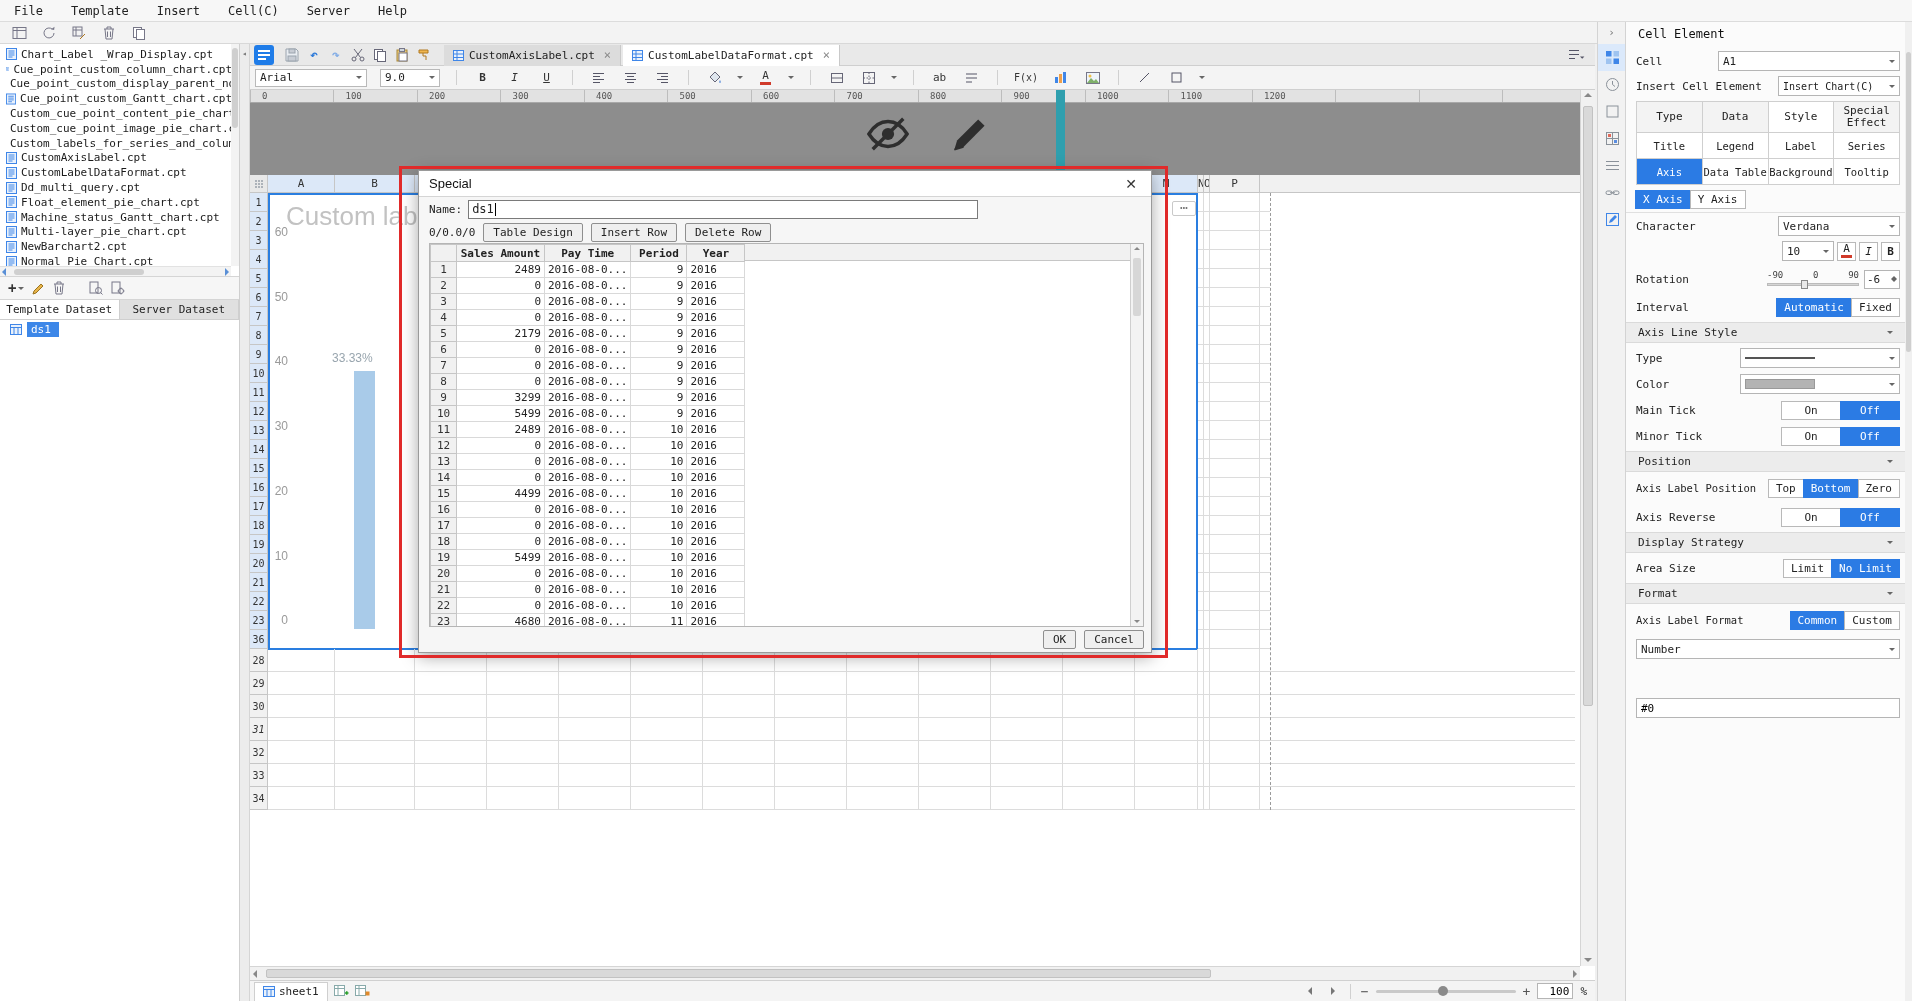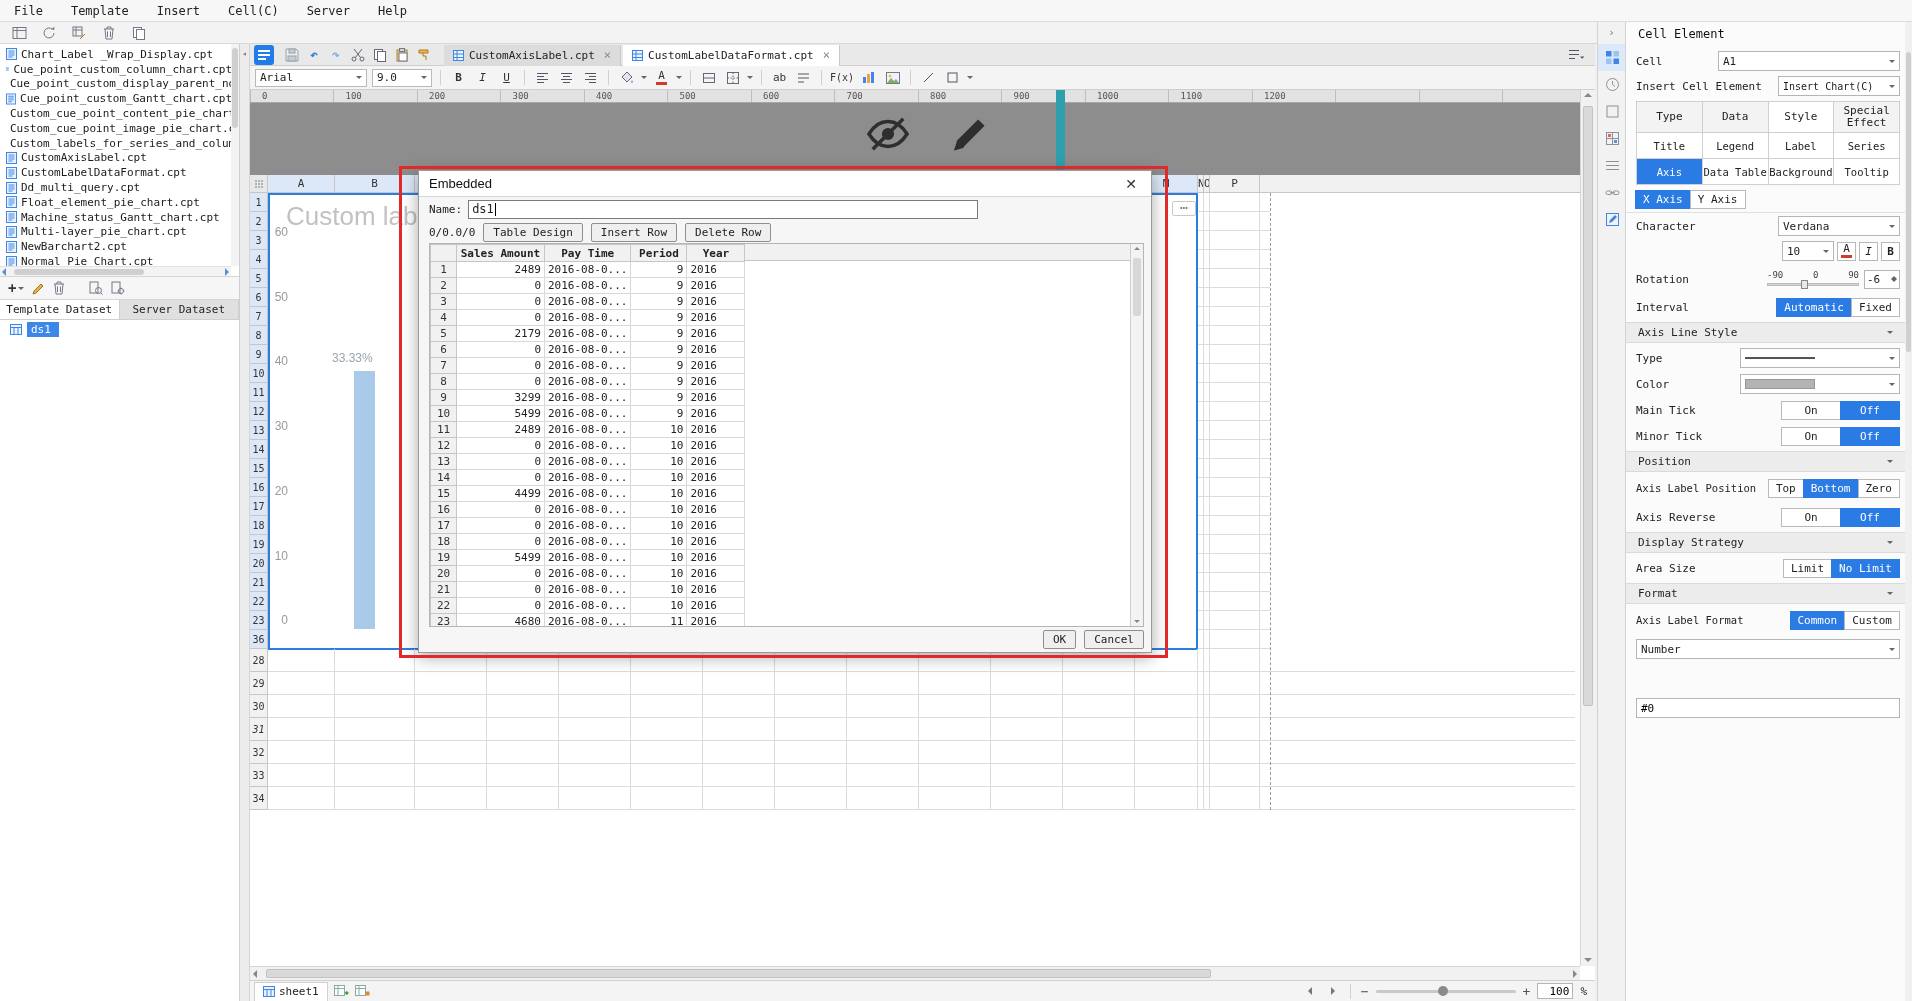--- a/index.html
+++ b/index.html
@@ -49,21 +49,21 @@
   #main{position:absolute;left:250px;top:44px;width:1345px;bottom:0;background:#fff}
   #tabrow{position:absolute;left:0;top:0;right:0;height:22px;background:#e9e9e9;border-bottom:1px solid #cfcfcf;display:flex;align-items:center;gap:2px;padding-left:4px}
   .mini-btn{width:20px;height:19px;display:flex;align-items:center;justify-content:center;font-size:13px}
   .undo-g{color:#2f7bd9;font-weight:bold}
   .redo-g{color:#85aee6;font-weight:bold}
   .etab{display:flex;align-items:center;gap:5px;height:21px;padding:0 9px;background:#dcdcdc;border-right:1px solid #c9c9c9;font-size:11px;margin-top:1px}
   .etab.active{background:#fff}
   .etab-close{color:#888;margin-left:4px;font-size:12px}
   #tabrow-right{margin-left:auto;padding-right:10px}
 
-  #toolbar{position:absolute;left:0;top:22px;right:0;height:24px;background:#f4f4f4;border-bottom:1px solid #cfcfcf;display:flex;align-items:center;gap:5px;padding-left:5px}
+  #toolbar{position:absolute;left:0;top:22px;right:0;height:24px;background:#f4f4f4;border-bottom:1px solid #cfcfcf;display:flex;align-items:center;gap:13px;padding-left:5px}
   .combo{height:18px;background:#fff;border:1px solid #b9b9b9;display:flex;align-items:center;justify-content:space-between;padding:0 4px;font-size:11px}
   .tbtn{min-width:19px;height:19px;display:flex;align-items:center;justify-content:center;font-size:11px;color:#333}
   .vsep{width:1px;height:15px;background:#d0d0d0;margin:0 3px}
   .bold-b{font-weight:bold}
   .ital-b{font-style:italic}
   .under-b{text-decoration:underline}
   .fontA{display:flex;flex-direction:column;align-items:center;line-height:10px}
   .fontA .bar{width:11px;height:3px;background:#d03a2a;margin-top:1px}
 
   #ruler{position:absolute;left:0;top:46px;right:15px;height:13px;background:#e2e2e2;border-bottom:1px solid #a8a8a8;font-size:9px;color:#555;
@@ -1002,21 +1002,21 @@
 
     <input class="pinput" value="#0" style="">
 
     <div class="rscroll">
         <div class="rthumb"></div>
       </div>
   </div>
 
   <div id="dialog">
     <div class="dlg-title">
-      <span>Embedded</span>
+      <span>Special</span>
       <span class="dlg-close">✕</span>
     </div>
     <div class="dlg-name">
       <span>Name:</span>
       <div class="name-input">
         <span>ds1</span>
           <span class="caret-bar"></span>
       </div>
     </div>
     <div class="dlg-btnrow">

